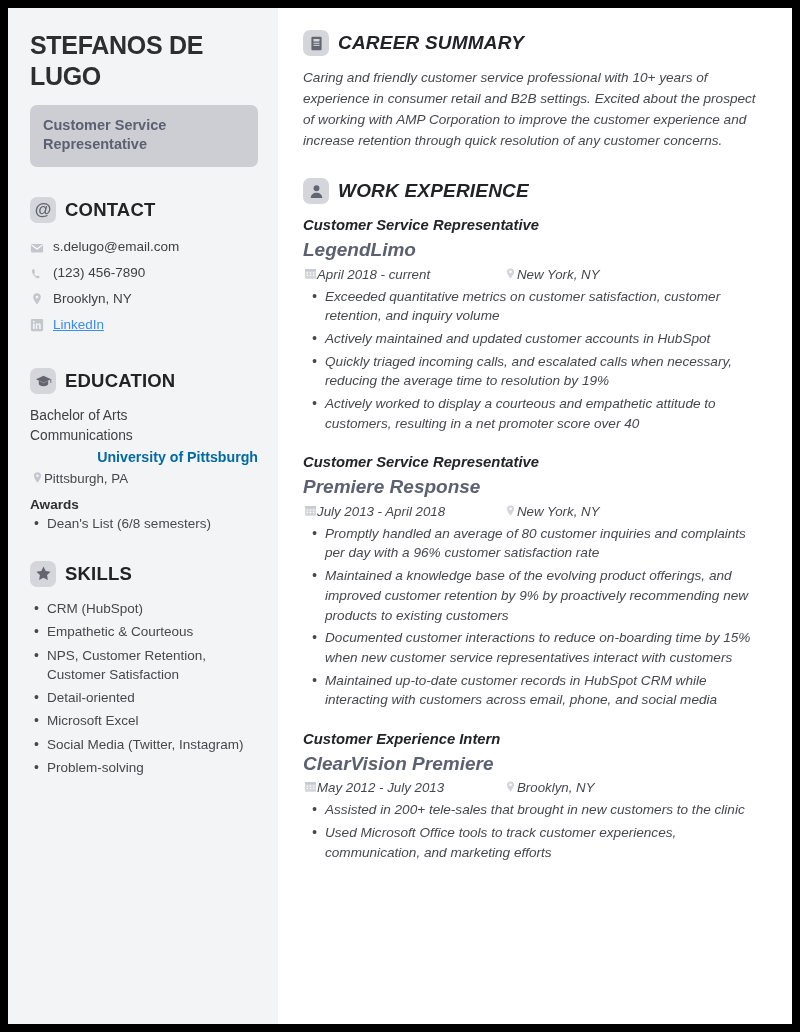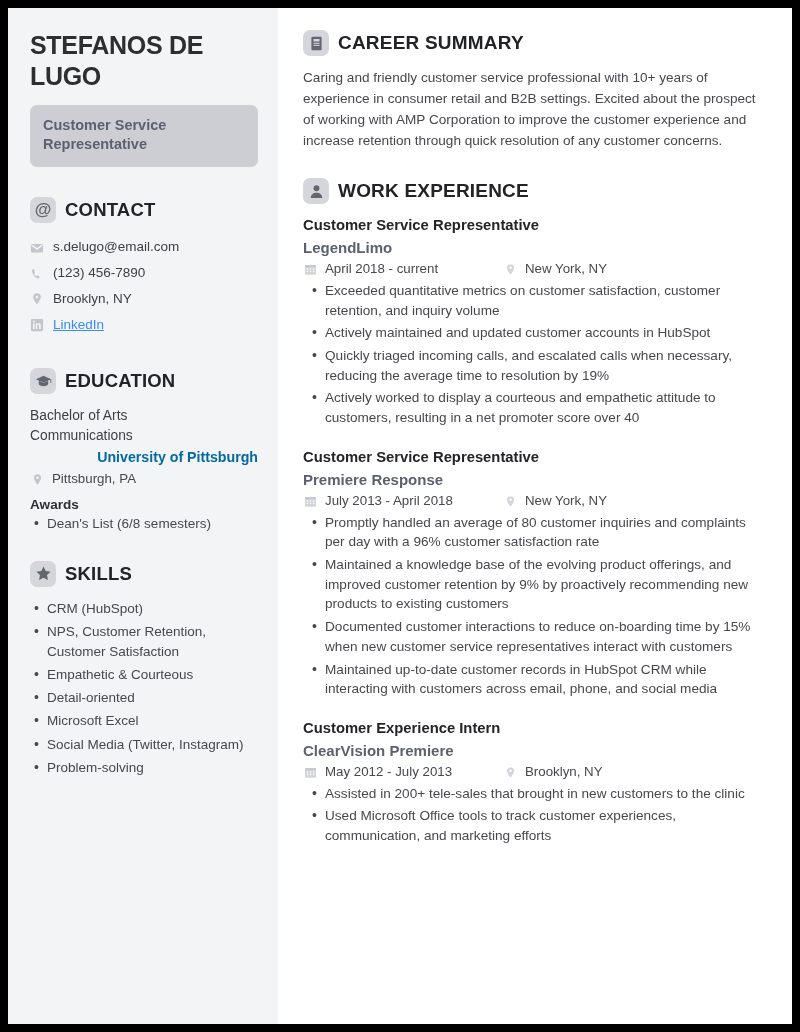--- a/index.html
+++ b/index.html
@@ -113,22 +113,21 @@
   .edu-school {
     font-size: 14.2px;
     font-weight: bold;
     color: #0369a1;
     line-height: 1.5;
     margin-top: 1px;
     text-align: right;
   }
   .meta-row {
     display: flex;
-    align-items: flex-end;
-    gap: 8px;
+    align-items: flex-start;
     font-size: 13.3px;
     color: #46484d;
     padding: 2px 0;
   }
   .awards-title {
     font-size: 13.6px;
     font-weight: bold;
     color: #2e2f33;
     margin-top: 9px;
     margin-bottom: 2px;
@@ -159,41 +158,42 @@
   .skills-wrap { margin-top: 2px; }
   .skills-wrap li { margin-bottom: 5px; }
 
   .edu-block { margin-bottom: 28px; }
 
   
   .main {
     flex: 1;
     padding: 22px 36px 20px 25px;
     min-width: 0;
+    font-style: italic;
   }
   .main .sec-head { margin-bottom: 11px; }
   .main .sec-head h2 { font-size: 19px; }
 
   .summary-text {
     font-size: 13.6px;
     color: #46484d;
     line-height: 1.55;
     margin-bottom: 27px;
   }
 
   .job { margin-bottom: 19px; }
   .job-title {
     font-size: 14.8px;
     font-weight: bold;
     color: #232427;
     line-height: 1.4;
     margin-bottom: 1px;
   }
   .job-company {
-    font-size: 15px;
+    font-size: 19px;
     font-weight: bold;
     color: #5b6170;
     line-height: 1.4;
     margin-bottom: 1px;
   }
   .job-meta {
     display: flex;
     align-items: center;
     gap: 0;
     margin-bottom: 3px;
@@ -301,22 +301,22 @@
       <span class="icon-box">
         <svg width="17" height="17" viewBox="0 0 18 18">
             <path d="M9 1.6l2.3 4.7 5.2.75-3.75 3.65.9 5.15L9 13.4l-4.65 2.45.9-5.15L1.5 7.05l5.2-.75z" fill="#62666f"></path>
           </svg>
       </span>
       <h2>SKILLS</h2>
     </div>
 
     <ul class="bul skills-wrap">
       <li>CRM (HubSpot)</li>
+      <li>Empathetic &amp; Courteous</li>
       <li>NPS, Customer Retention, Customer Satisfaction</li>
-      <li>Empathetic &amp; Courteous</li>
       <li>Detail-oriented</li>
       <li>Microsoft Excel</li>
       <li>Social Media (Twitter, Instagram)</li>
       <li>Problem-solving</li>
     </ul>
 
   </aside>
 
   <main class="main">
 

